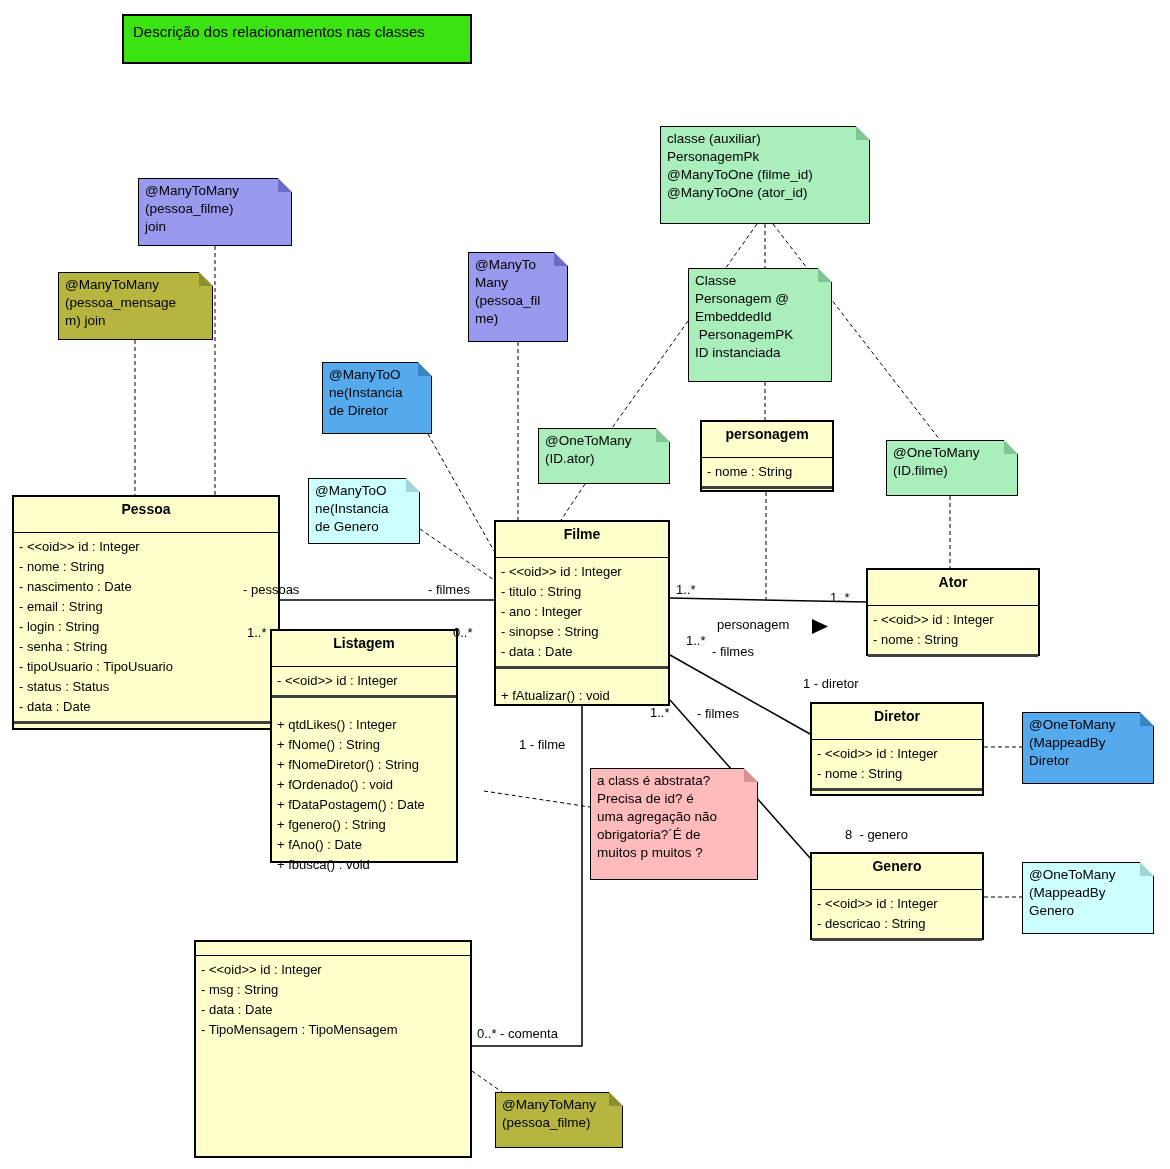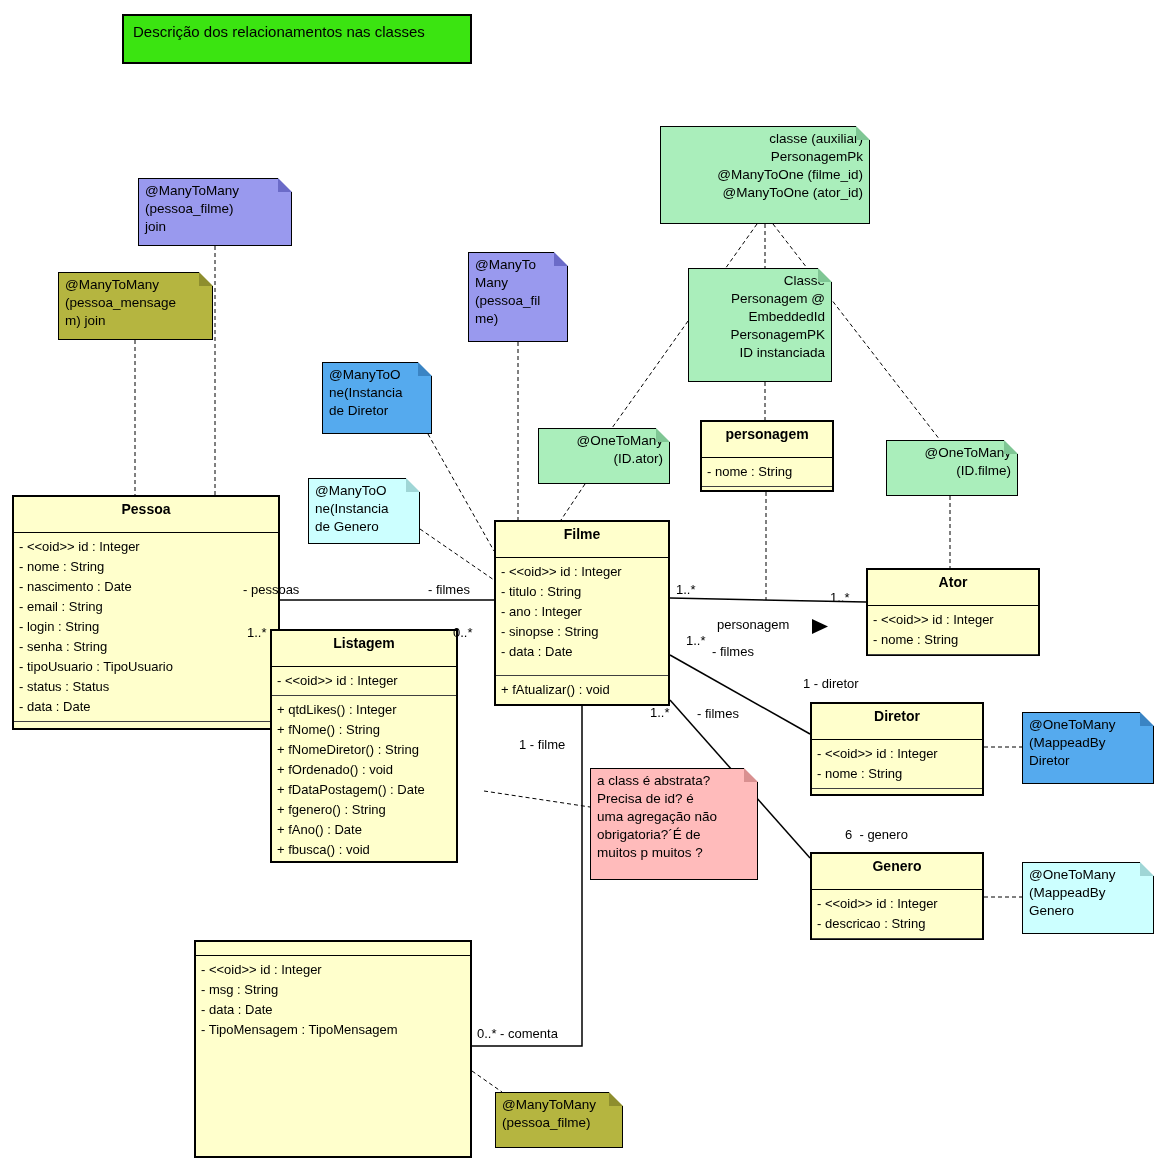--- a/index.html
+++ b/index.html
@@ -15,39 +15,39 @@
     background:#3BE411; border:2px solid #000;
     font-size:15px; padding:7px 9px;
   }
   
   .uml-class {
     position:absolute; background:#FFFFCC; border:2px solid #000;
     display:flex; flex-direction:column; font-size:13px;
   }
   .uml-title { font-weight:bold; font-size:14px; text-align:center; padding:4px 2px 2px; }
   .uml-attrs { border-top:1px solid #000; padding:4px 5px; flex:1;margin-top:13px; }
-  .uml-methods { border-top:1px solid #404040; padding:4px 5px; min-height:12px; }
+  .uml-methods { border-top:3px solid #404040; padding:17px 5px; min-height:12px; }
   .uml-attrs div, .uml-methods div { line-height:20px; white-space:pre; }
   
   .note {
     position:absolute; border:1px solid #000; padding:3px 6px;
     font-size:13.5px;
   }
   .note div { line-height:18px; white-space:pre; }
   .note::before {
     content:""; position:absolute; top:-1px; right:-1px; width:0; height:0;
     border-style:solid; border-width:0 14px 14px 0;
     border-top-color:transparent; border-left-color:transparent;
     border-right-color:#ffffff;
   }
   .note.purple { background:#9999EE; } .note.purple::before { border-bottom-color:#6B6BC8; }
   .note.olive  { background:#B5B540; } .note.olive::before  { border-bottom-color:#8E8E2E; }
   .note.blue   { background:#55AAEE; } .note.blue::before   { border-bottom-color:#3A84C4; }
   .note.cyan   { background:#CCFFFF; } .note.cyan::before   { border-bottom-color:#9FD6D6; }
-  .note.green  { background:#AAEEBB;text-align:right; } .note.green::before  { border-bottom-color:#7FC694; }
+  .note.green  { background:#AAEEBB; } .note.green::before  { border-bottom-color:#7FC694; }
   .note.pink   { background:#FFBBBB; } .note.pink::before   { border-bottom-color:#D99090; }
   
   svg.edges { position:absolute; left:0; top:0; pointer-events:none; }
   .edge-label { position:absolute; font-size:13px; white-space:pre; }
 </style>
 </head>
 <body>
 
 <svg class="edges" width="1170" height="1169" viewBox="0 0 1170 1169">
   <g stroke="#000000" stroke-width="1.5" fill="none">
@@ -249,15 +249,15 @@
 <span class="edge-label" style="left:247px;top:625px">1..*</span>
 <span class="edge-label" style="left:453px;top:625px">0..*</span>
 <span class="edge-label" style="left:676px;top:582px">1..*</span>
 <span class="edge-label" style="left:830px;top:590px">1..*</span>
 <span class="edge-label" style="left:717px;top:617px">personagem</span>
 <span class="edge-label" style="left:686px;top:633px">1..*</span>
 <span class="edge-label" style="left:712px;top:644px">- filmes</span>
 <span class="edge-label" style="left:803px;top:676px">1 - diretor</span>
 <span class="edge-label" style="left:650px;top:705px">1..*</span>
 <span class="edge-label" style="left:697px;top:706px">- filmes</span>
-<span class="edge-label" style="left:845px;top:827px">6  - genero</span>
+<span class="edge-label" style="left:845px;top:827px">8  - genero</span>
 <span class="edge-label" style="left:519px;top:737px">1 - filme</span>
 <span class="edge-label" style="left:477px;top:1026px">0..* - comenta</span>
 
 </body></html>

